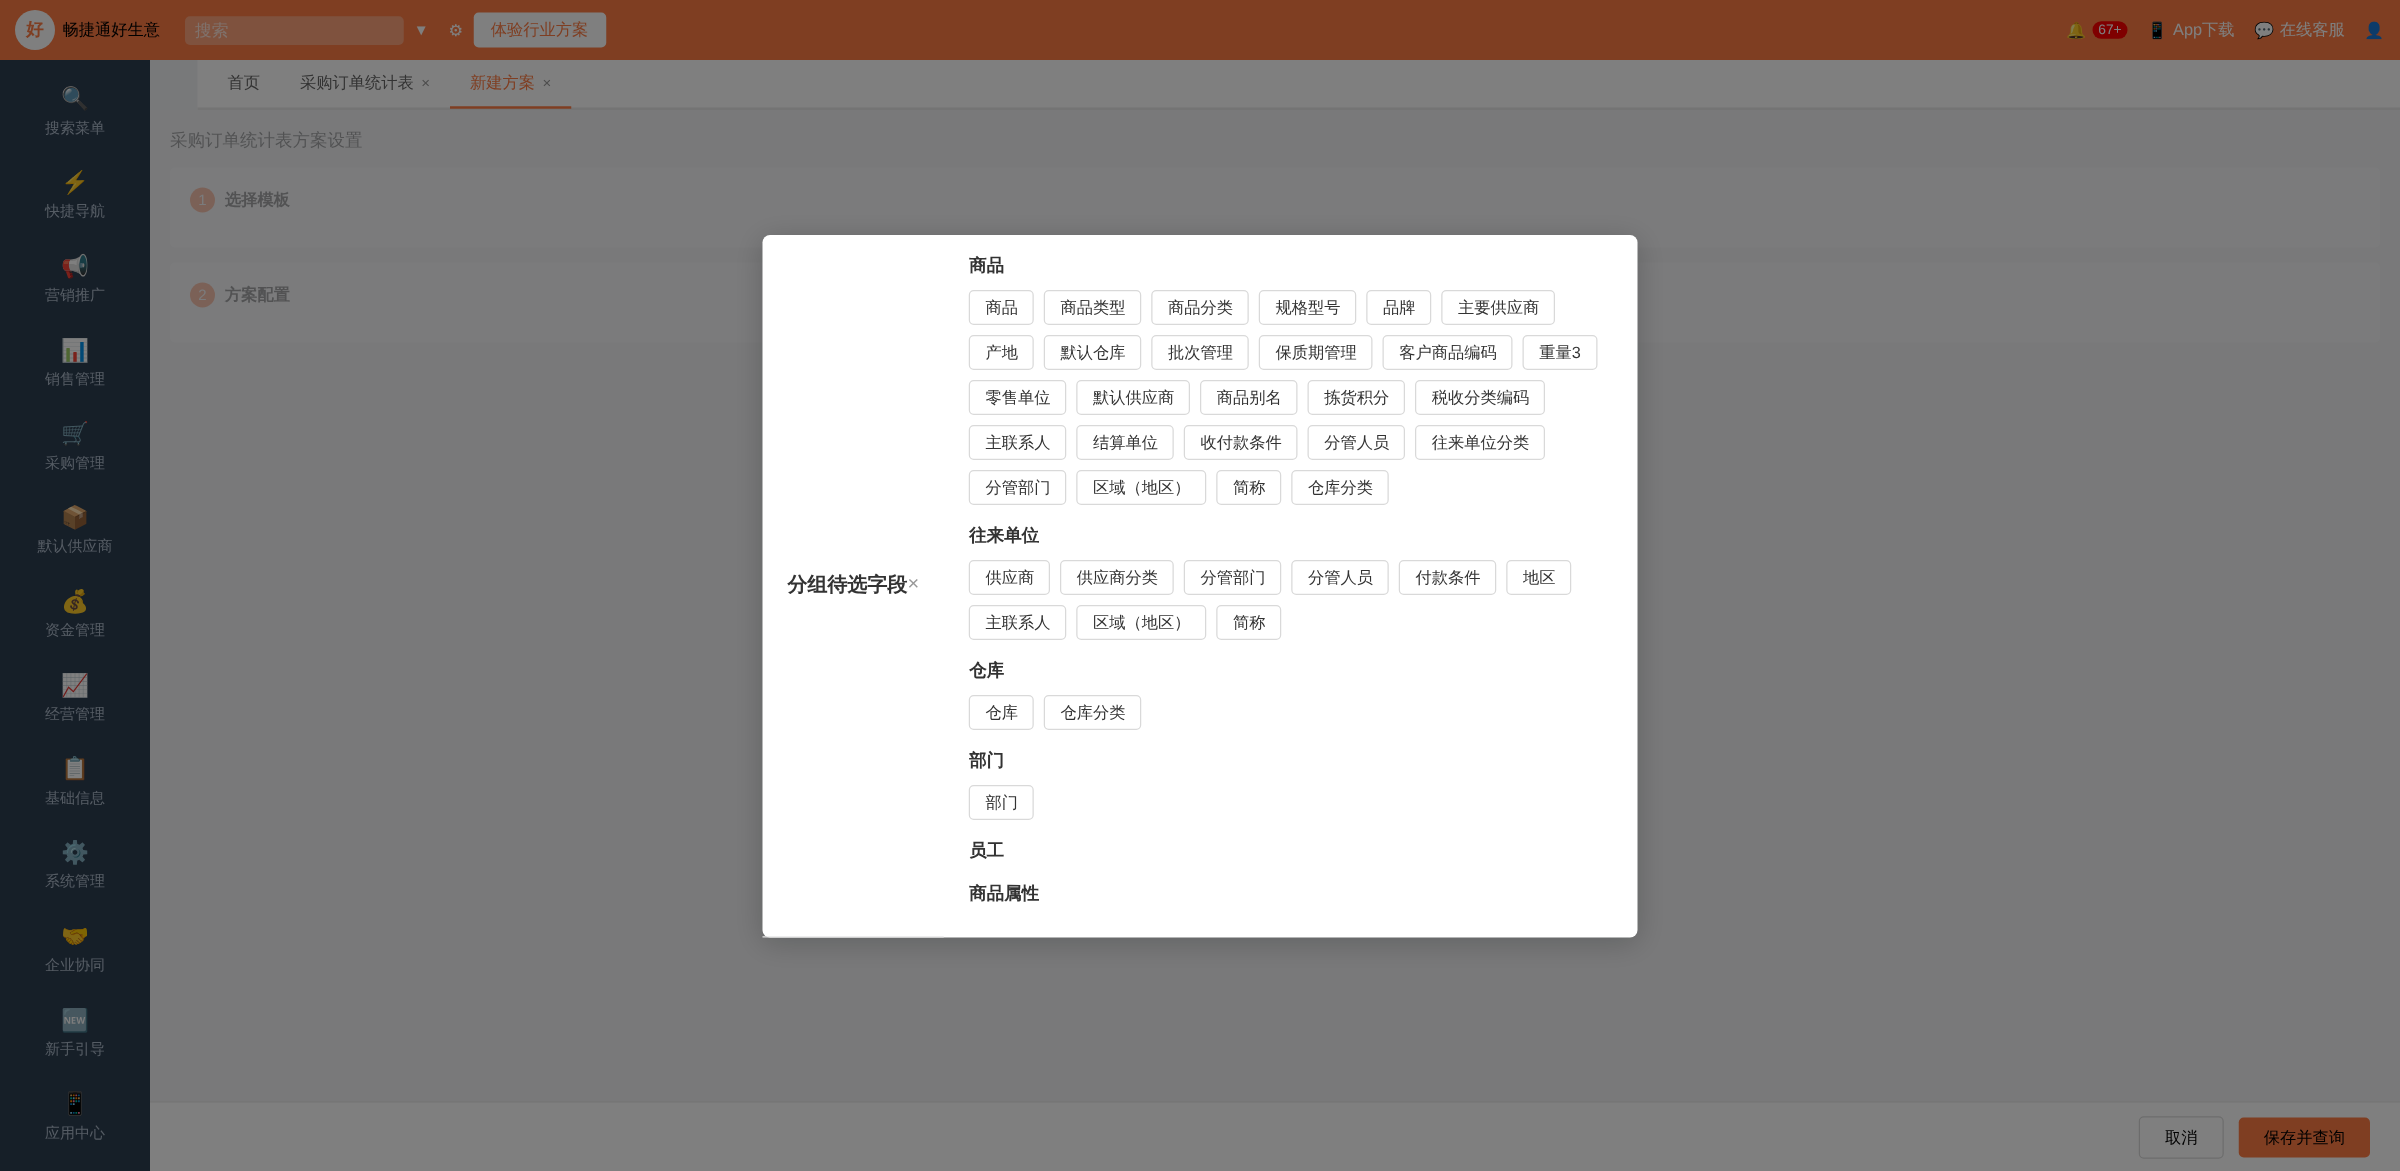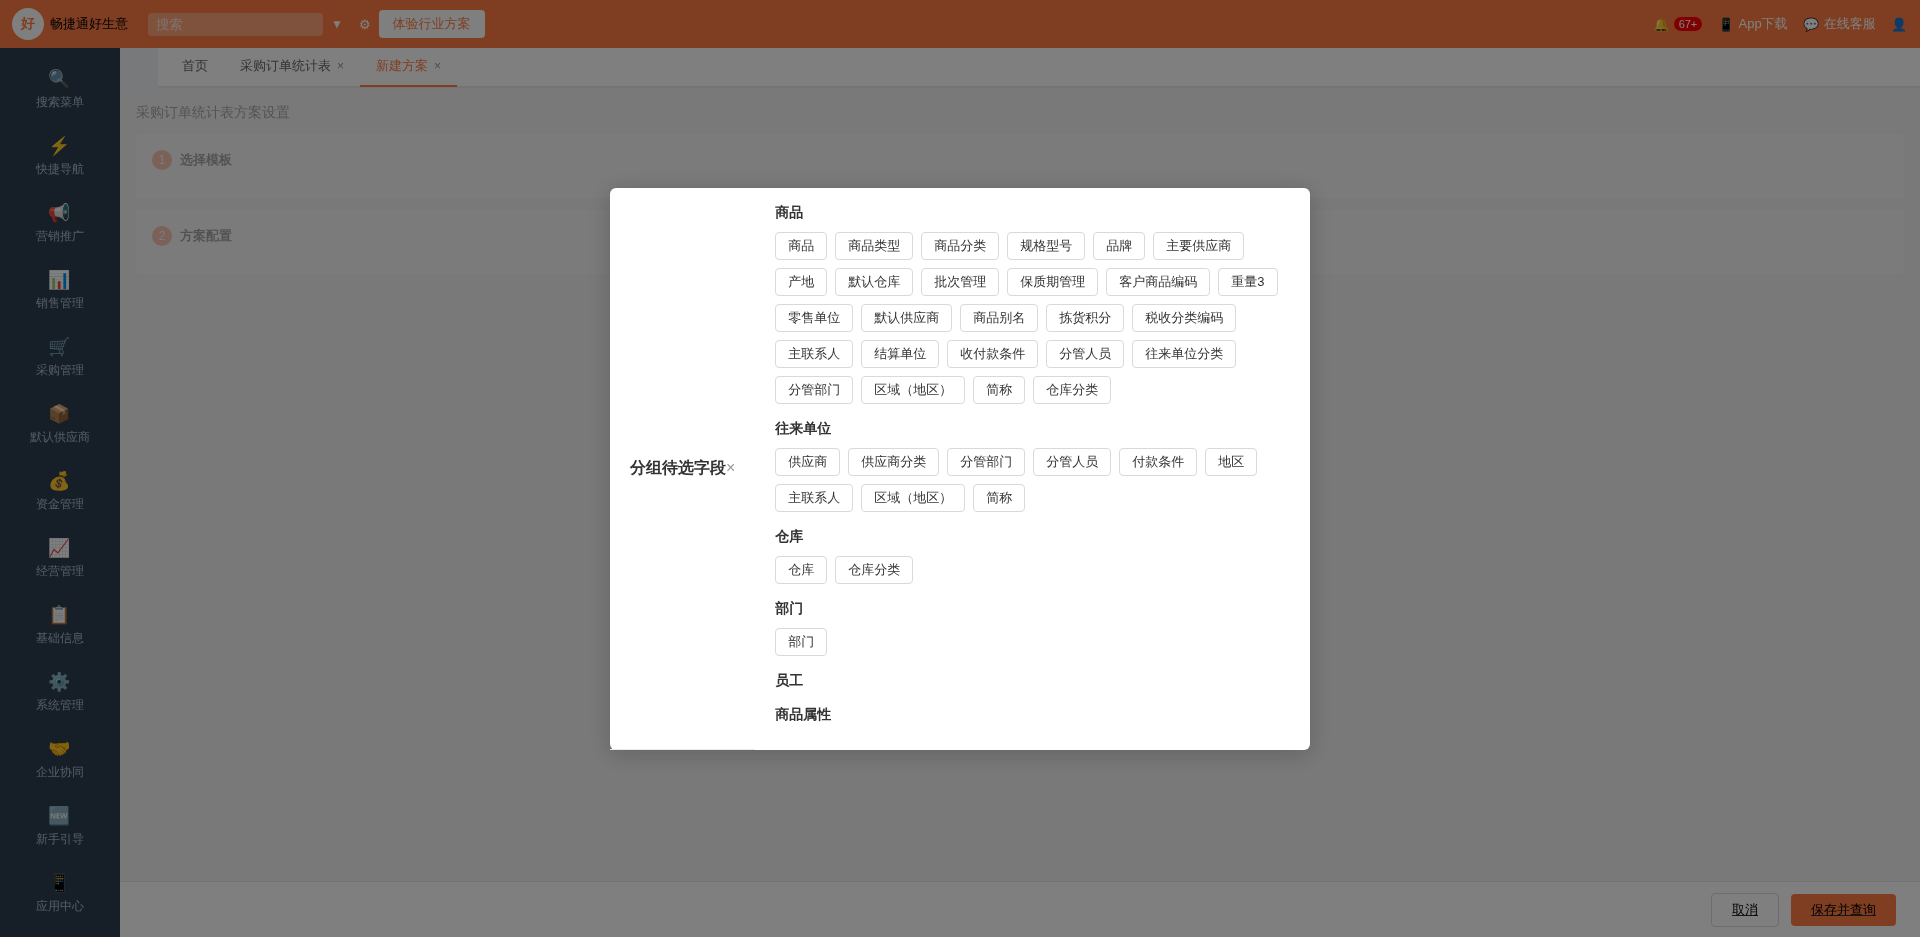--- a/index.html
+++ b/index.html
@@ -168,21 +168,20 @@
       bottom: 0; left: 120px; right: 0;
       height: 56px;
       background: #fff;
       border-top: 1px solid #e8e8e8;
       display: flex;
       align-items: center;
       justify-content: flex-end;
       padding: 0 24px;
       gap: 12px;
       z-index: 150;
-      text-decoration: underline;
     }
     .btn-cancel { border: 1px solid #d9d9d9; background: #fff; padding: 7px 20px; border-radius: 4px; cursor: pointer; font-size: 13px; }
     .btn-primary { background: #ff7d45; color: #000000; border: none; padding: 7px 20px; border-radius: 4px; cursor: pointer; font-size: 13px; }
   </style>
 </head>
 <body>
 
 <div class="top-navbar">
   <div class="logo-area">
     <div class="logo-icon">好</div>

